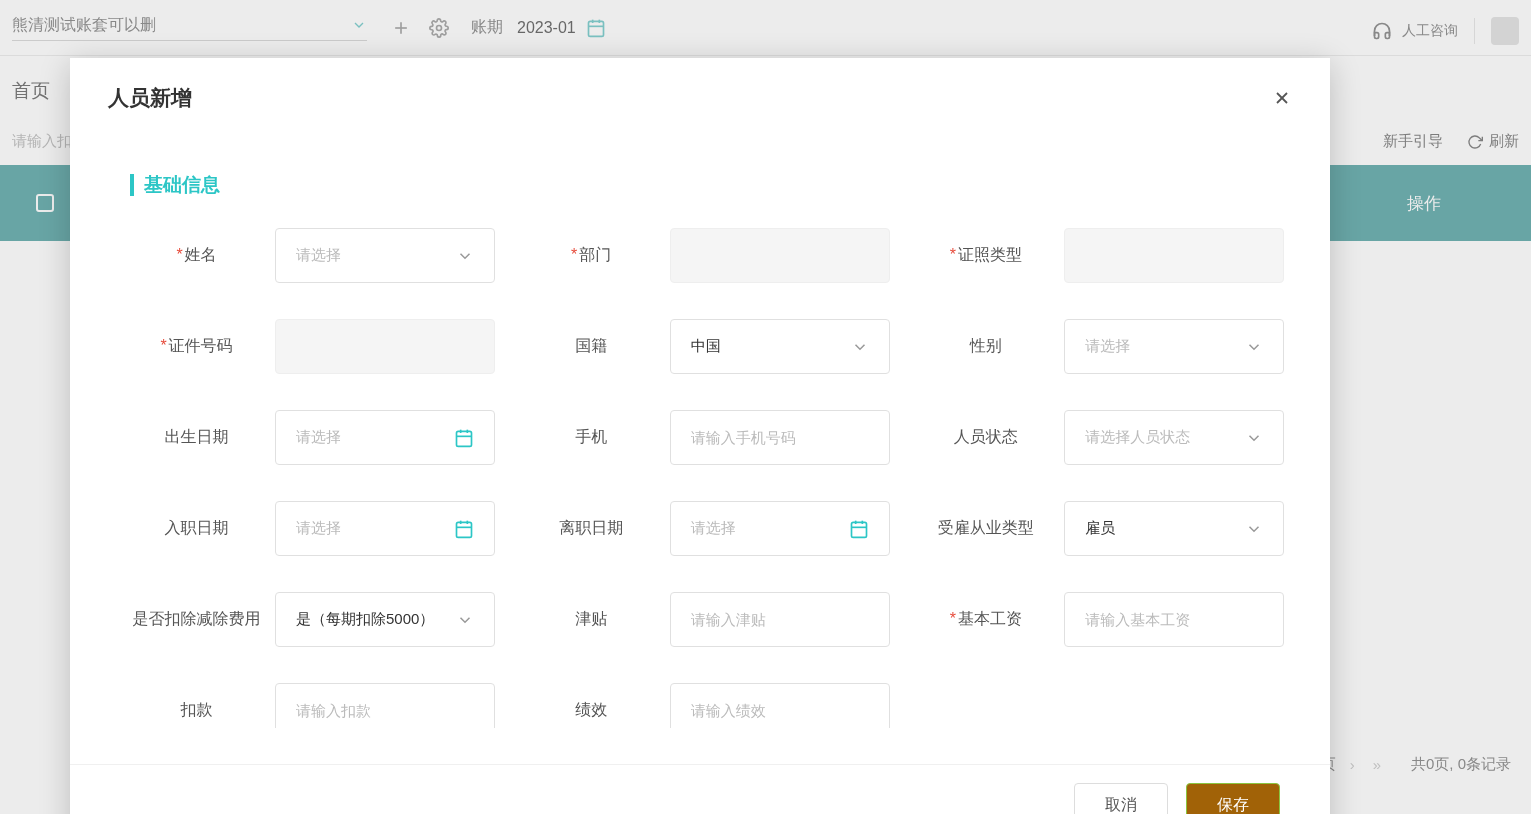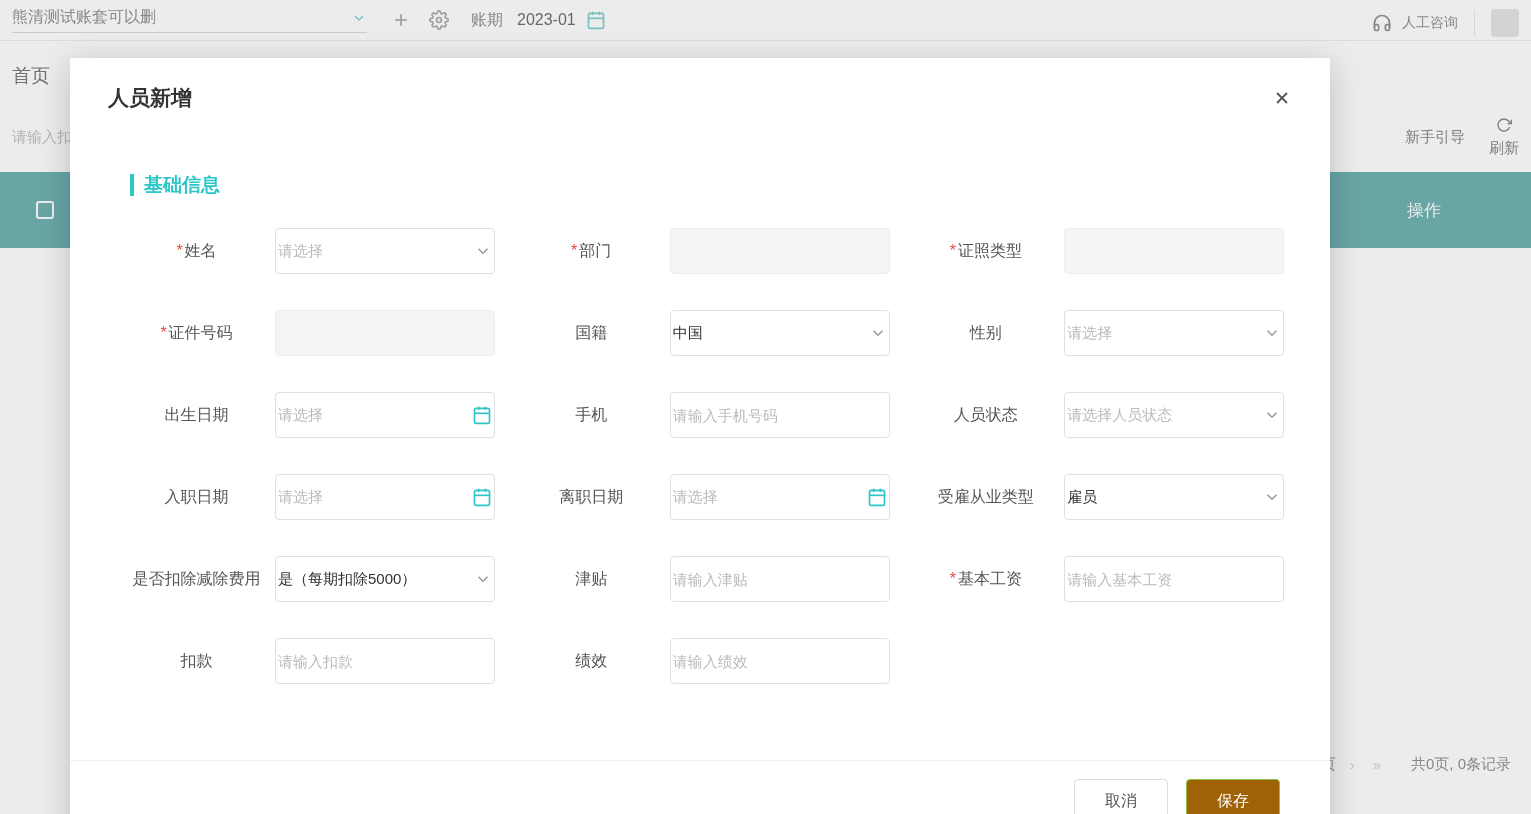--- a/index.html
+++ b/index.html
@@ -10,21 +10,21 @@
       background: #fff;
       width: 1531px;
       height: 814px;
       overflow: hidden;
       position: relative;
     }
     
     .top-bar {
       display: flex;
       align-items: center;
-      height: 41px;
+      height: 56px;
       padding: 0 12px;
       border-bottom: 1px solid #e5e5e5;
     }
     .account-select {
       display: flex;
       align-items: center;
       width: 355px;
       border-bottom: 1px solid #ccc;
       padding-bottom: 4px;
       color: #666;
@@ -54,21 +54,21 @@
     }
     
     .search-row {
       display: flex;
       align-items: center;
       padding: 6px 12px 14px 12px;
       color: #aaa;
       font-size: 15px;
     }
     .search-row .right-actions { margin-left: auto; display: flex; align-items: center; gap: 24px; color: #555; }
-    .refresh-btn { display: flex; align-items: center; gap: 6px; cursor: pointer; flex-direction: column; }
+    .refresh-btn { display: flex; align-items: center; gap: 6px; cursor: pointer; }
     
     .table-header {
       display: flex;
       align-items: center;
       background: #159b9b;
       color: #fff;
       height: 76px;
       padding: 0 20px;
       font-size: 17px;
     }
@@ -155,26 +155,26 @@
       width: 145px;
       text-align: center;
       color: #555;
       font-size: 16px;
       padding-right: 12px;
       flex-shrink: 0;
     }
     .req { color: #e74c3c; margin-right: 2px; }
     .form-control {
       flex: 1;
-      height: 46px;
+      height: 55px;
       border: 1px solid #e0e0e0;
       border-radius: 4px;
       display: flex;
       align-items: center;
-      padding: 0 2px;
+      padding: 0 20px;
       font-size: 15px;
       color: #333;
       background: #fff;
       position: relative;
       max-width: 220px;
     }
     .form-control.disabled {
       background: #f5f5f5;
       border-color: #eee;
     }

